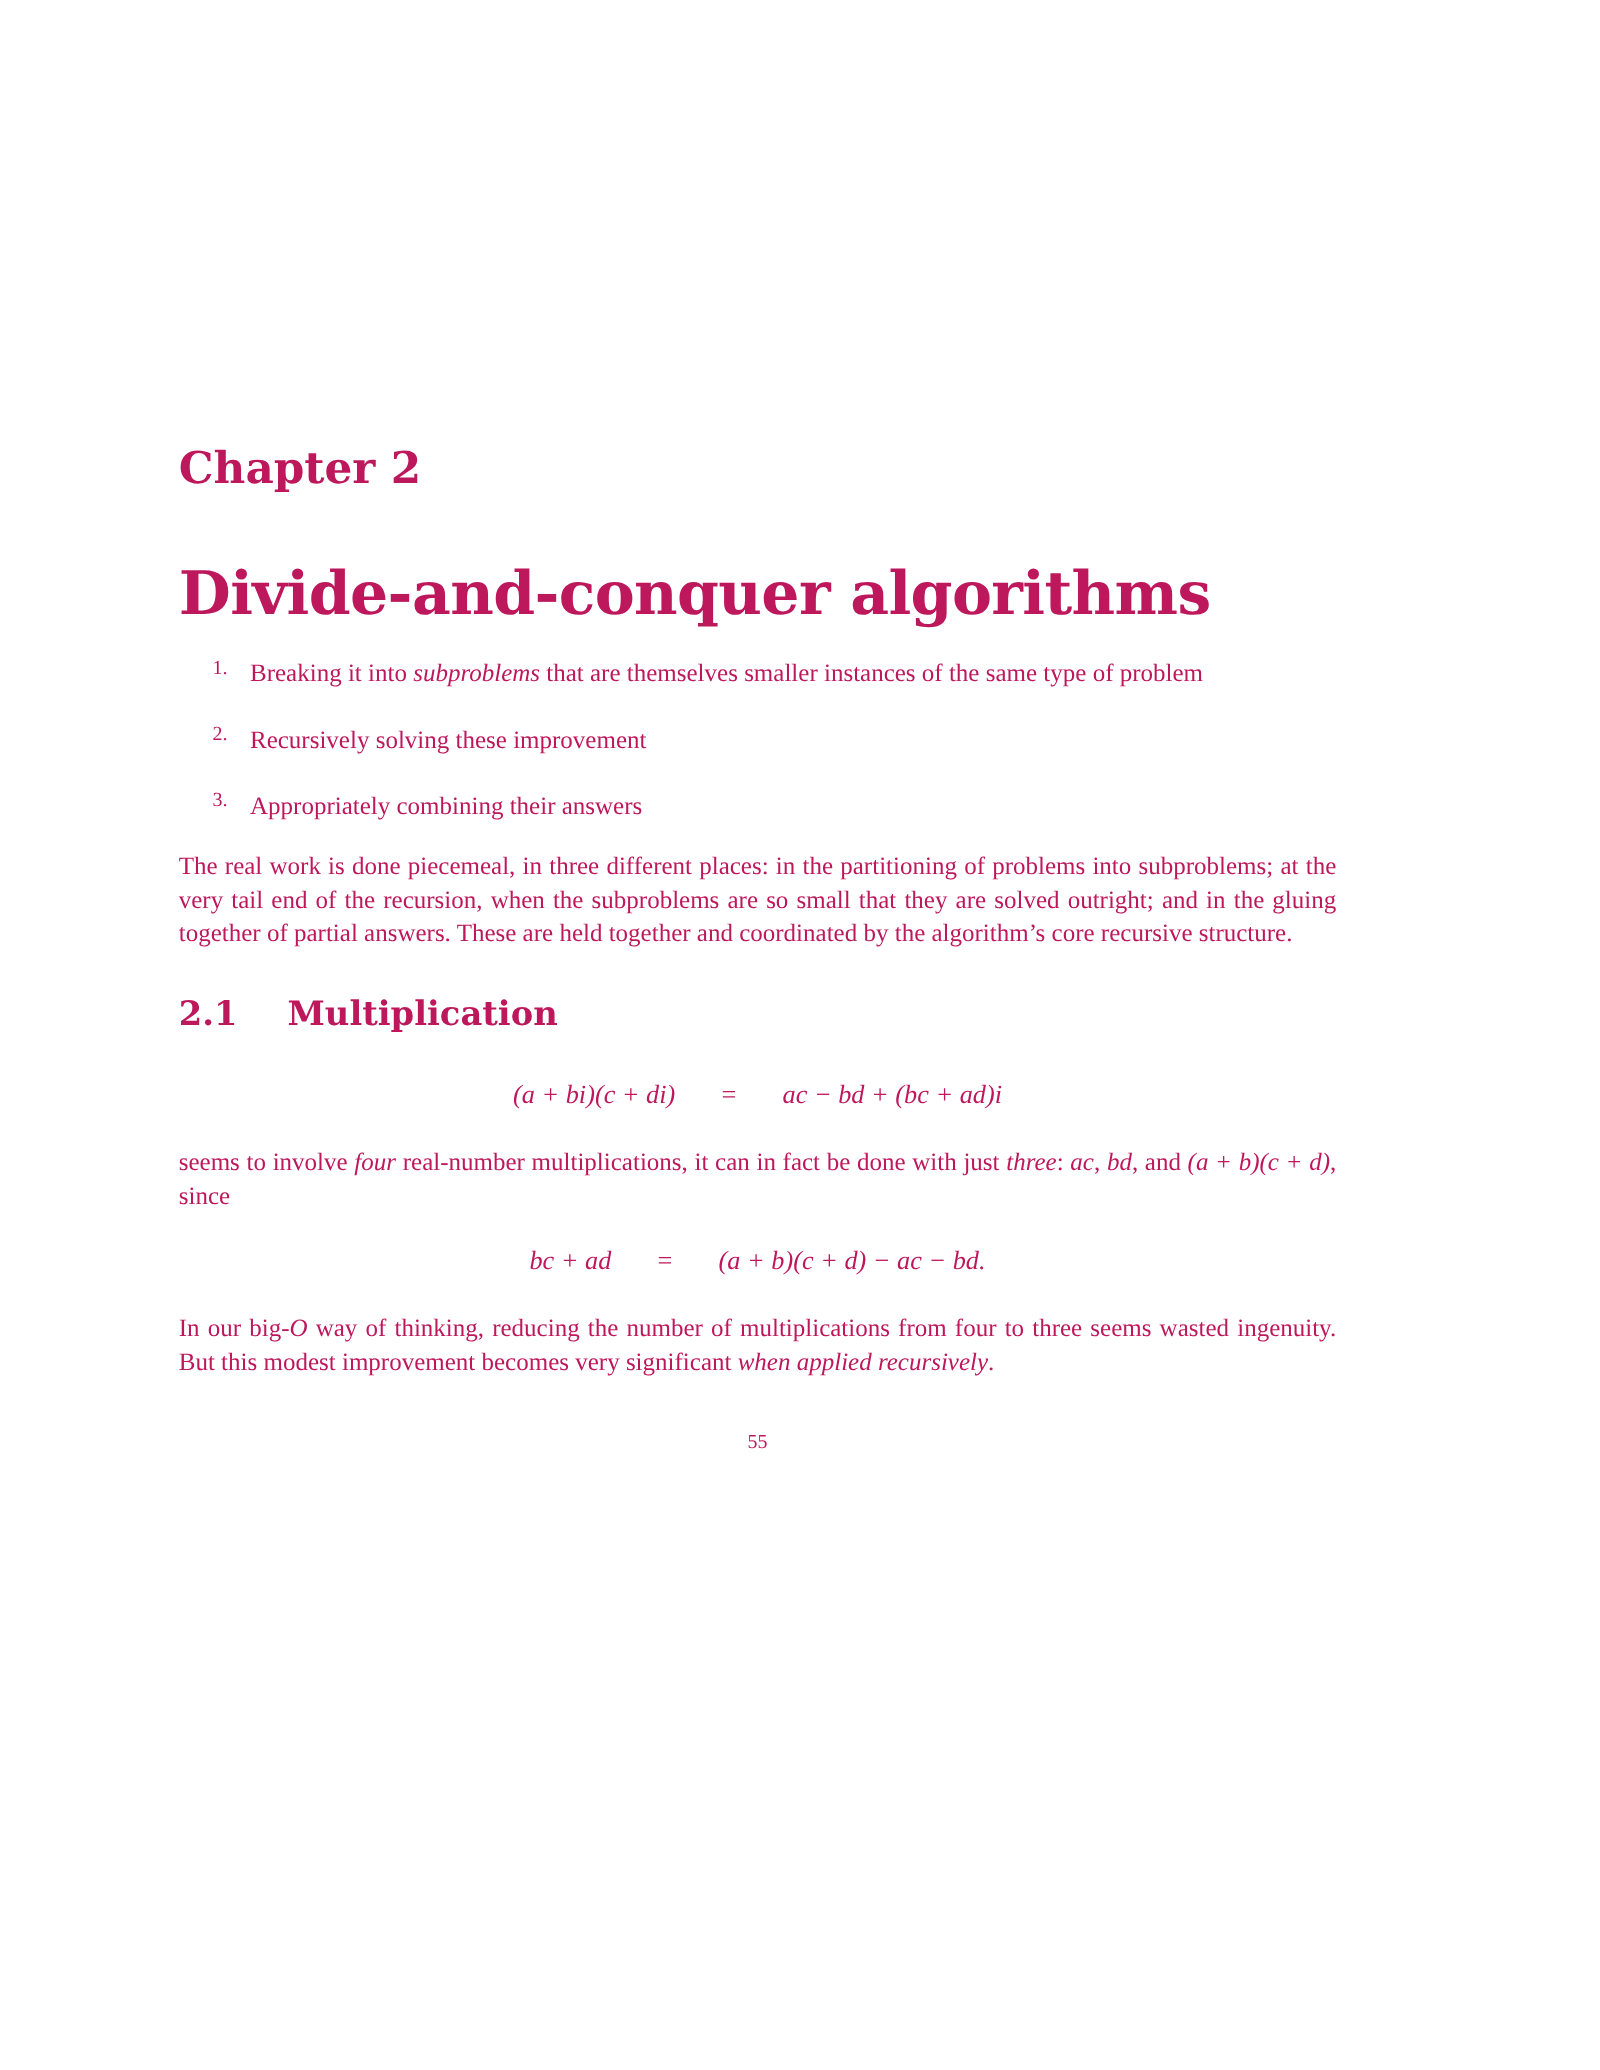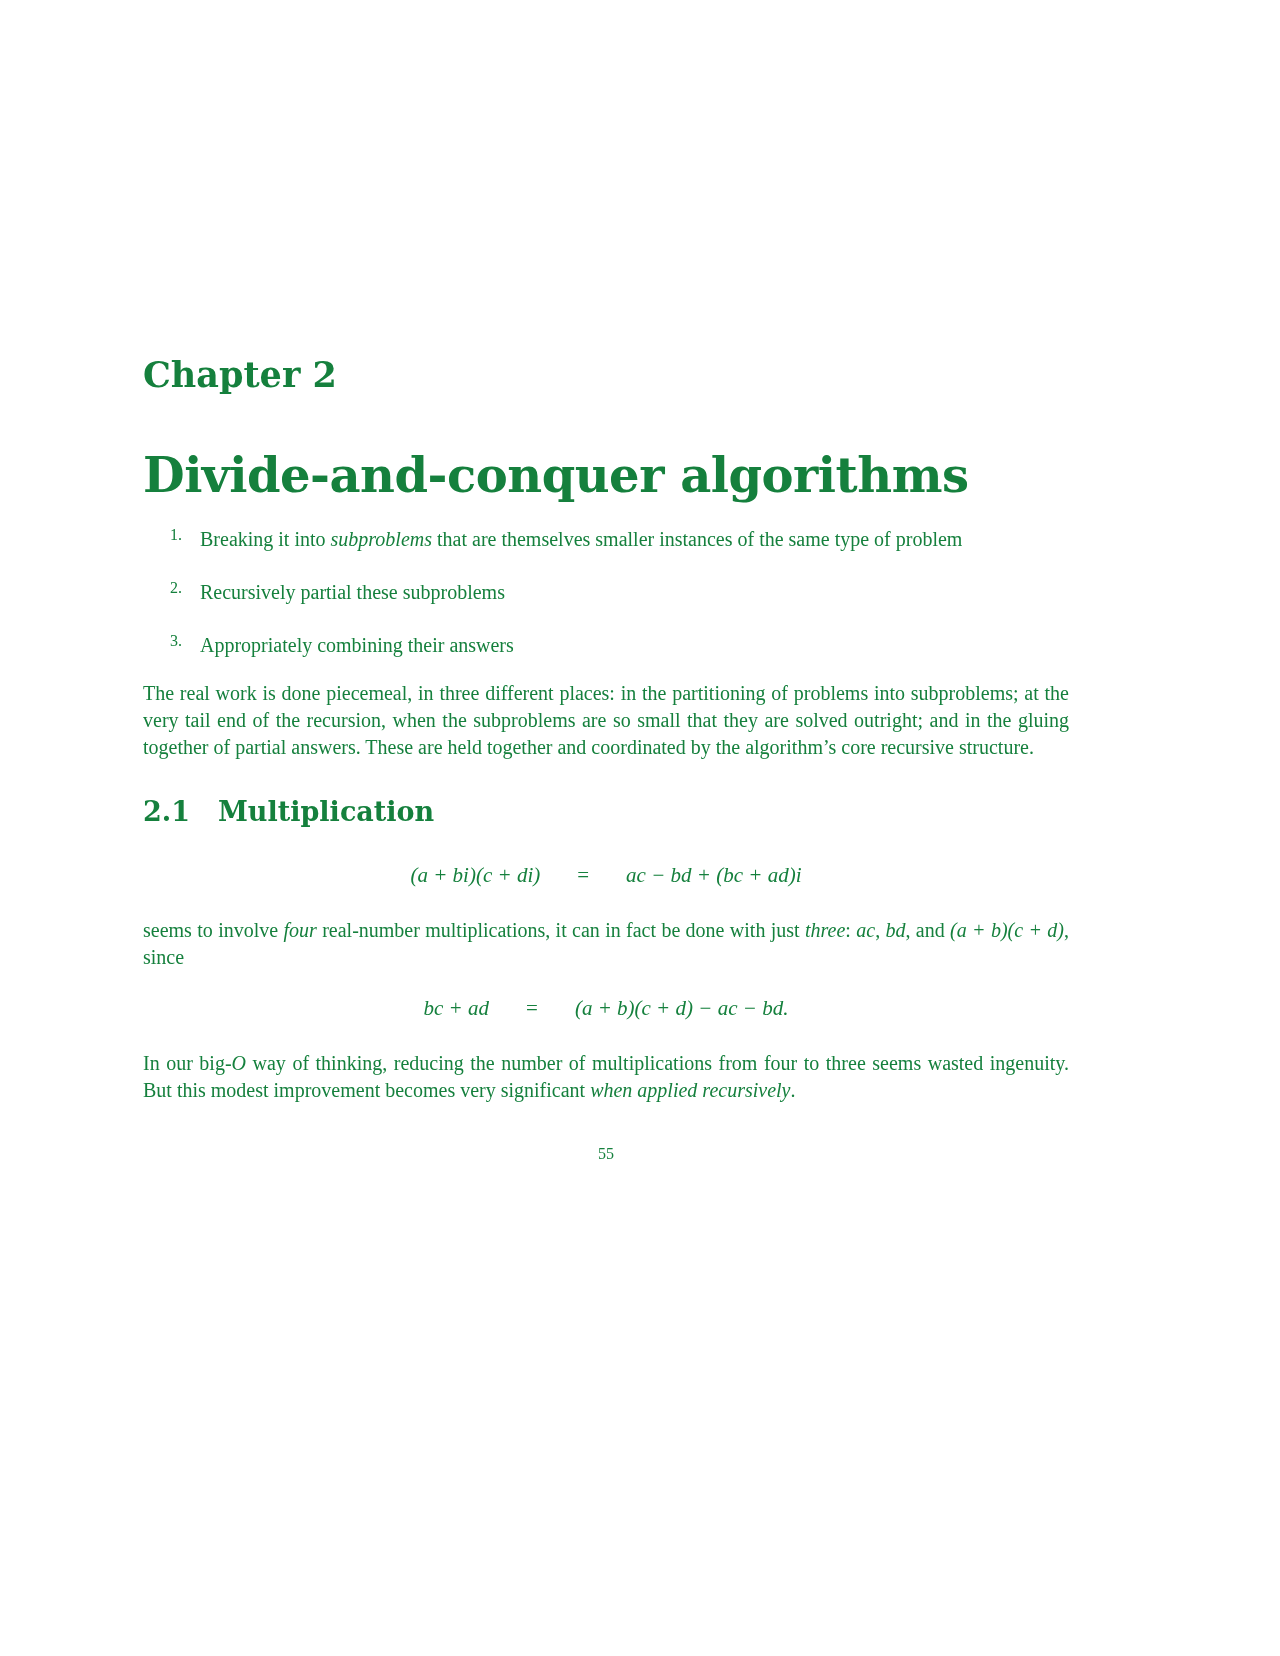--- a/index.html
+++ b/index.html
@@ -1,21 +1,21 @@
 <!DOCTYPE html>
 <html><head>
 <meta charset="utf-8">
 <style>
   html, body { margin: 0; padding: 0; background: #ffffff; }
   .page {
     position: relative;
     width: 1280px;
     height: 1396px;
     background: #ffffff;
-    color: #15803d;
+    color: #be185d;
     overflow: hidden;
     font-family: "Liberation Serif", serif;
   }
   .content {
     margin-left: 143px;
     width: 926px;
     padding-top: 357px;
   }
   .chapter-label {
     margin: 0;
@@ -49,21 +49,21 @@
   }
   .list-item + .list-item { margin-top: 26px; }
   .list-item .num {
     flex: 0 0 22px;
     margin-right: 8px;
   }
   .list-item .item-text { flex: 1 1 auto; }
   .after-list { margin-top: 21px; }
   .section-heading {
     display: flex;
-    gap: 28px;
+    gap: 40px;
     margin: 36px 0 36px 0;
     font-family: "DejaVu Serif", serif;
     font-weight: bold;
     font-size: 27px;
     line-height: 1.1;
   }
   .equation {
     display: flex;
     justify-content: center;
     align-items: baseline;
@@ -90,21 +90,21 @@
     <h1 class="chapter-title">Divide-and-conquer algorithms</h1>
 
 
     <div class="list">
       <div class="list-item">
         <span class="num">1.</span>
         <span class="item-text body justify"><span>Breaking it into </span><em>subproblems</em><span> that are themselves smaller instances of the same type of problem</span></span>
       </div>
       <div class="list-item">
         <span class="num">2.</span>
-        <span class="item-text body">Recursively partial these subproblems</span>
+        <span class="item-text body">Recursively solving these improvement</span>
       </div>
       <div class="list-item">
         <span class="num">3.</span>
         <span class="item-text body">Appropriately combining their answers</span>
       </div>
     </div>
 
     <p class="body justify after-list">The real work is done piecemeal, in three different places: in the partitioning of problems into subproblems; at the very tail end of the recursion, when the subproblems are so small that they are solved outright; and in the gluing together of partial answers. These are held together and coordinated by the algorithm’s core recursive structure.</p>
 
     <h3 class="section-heading">

